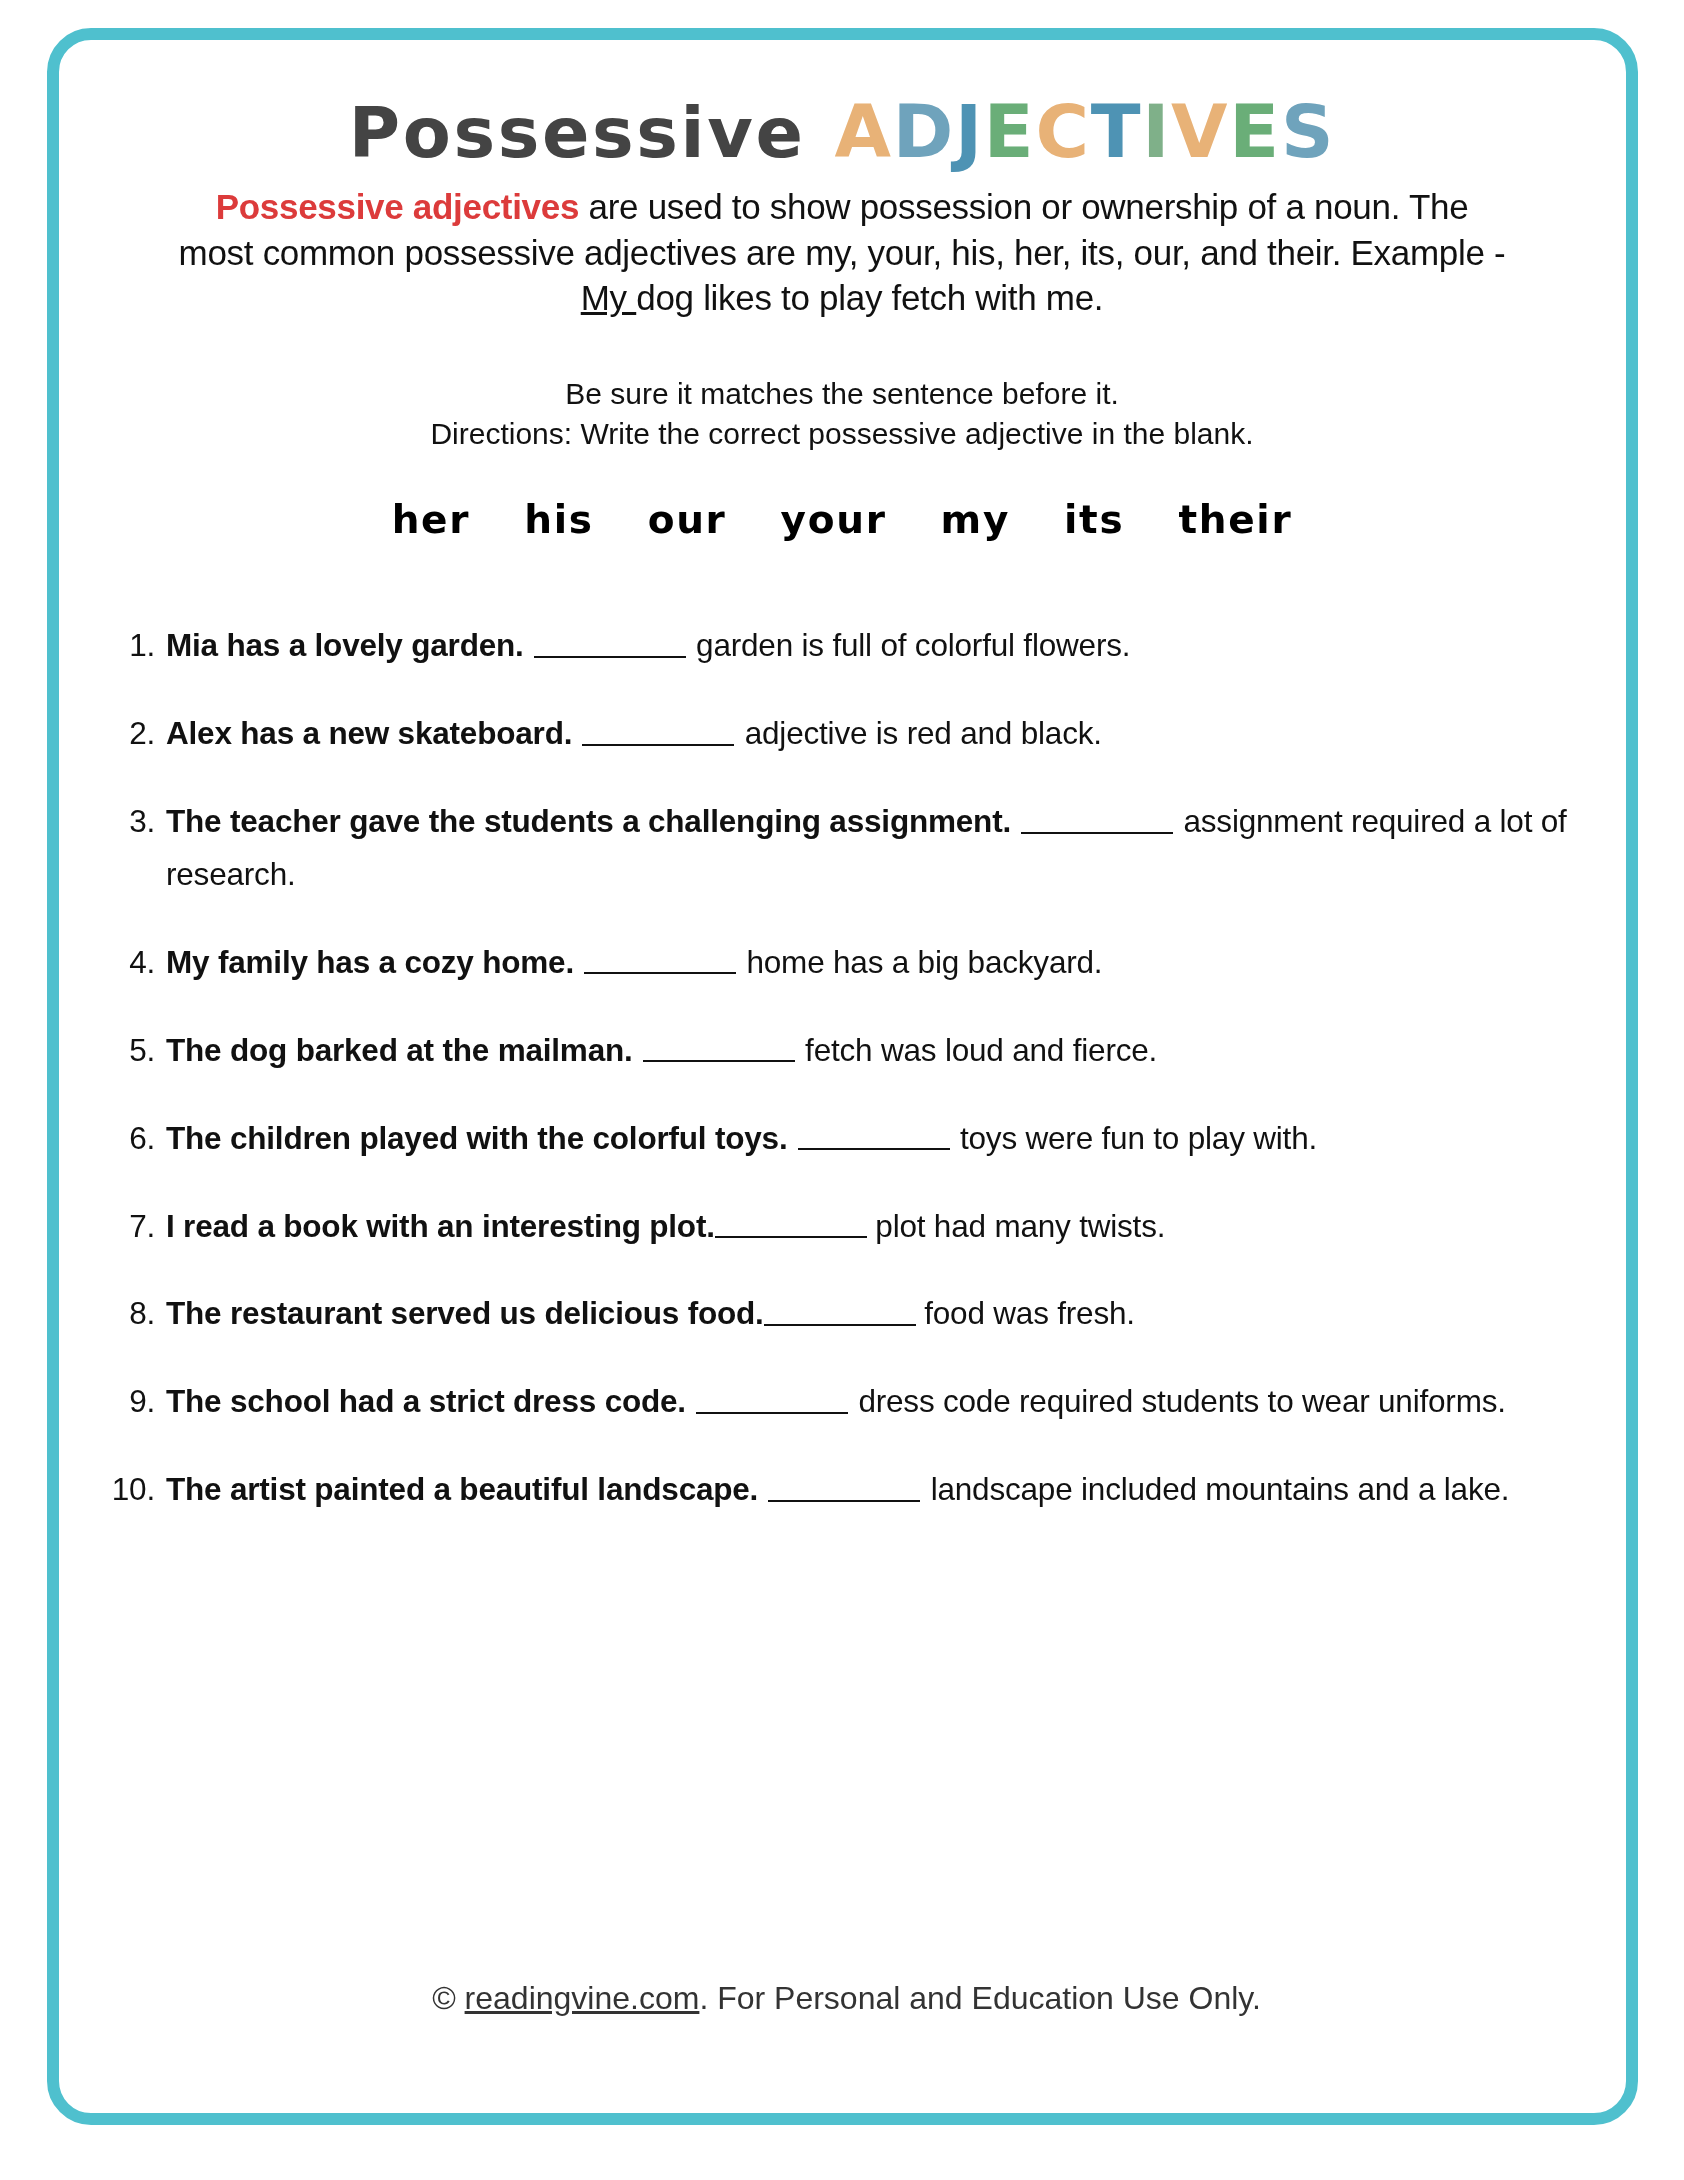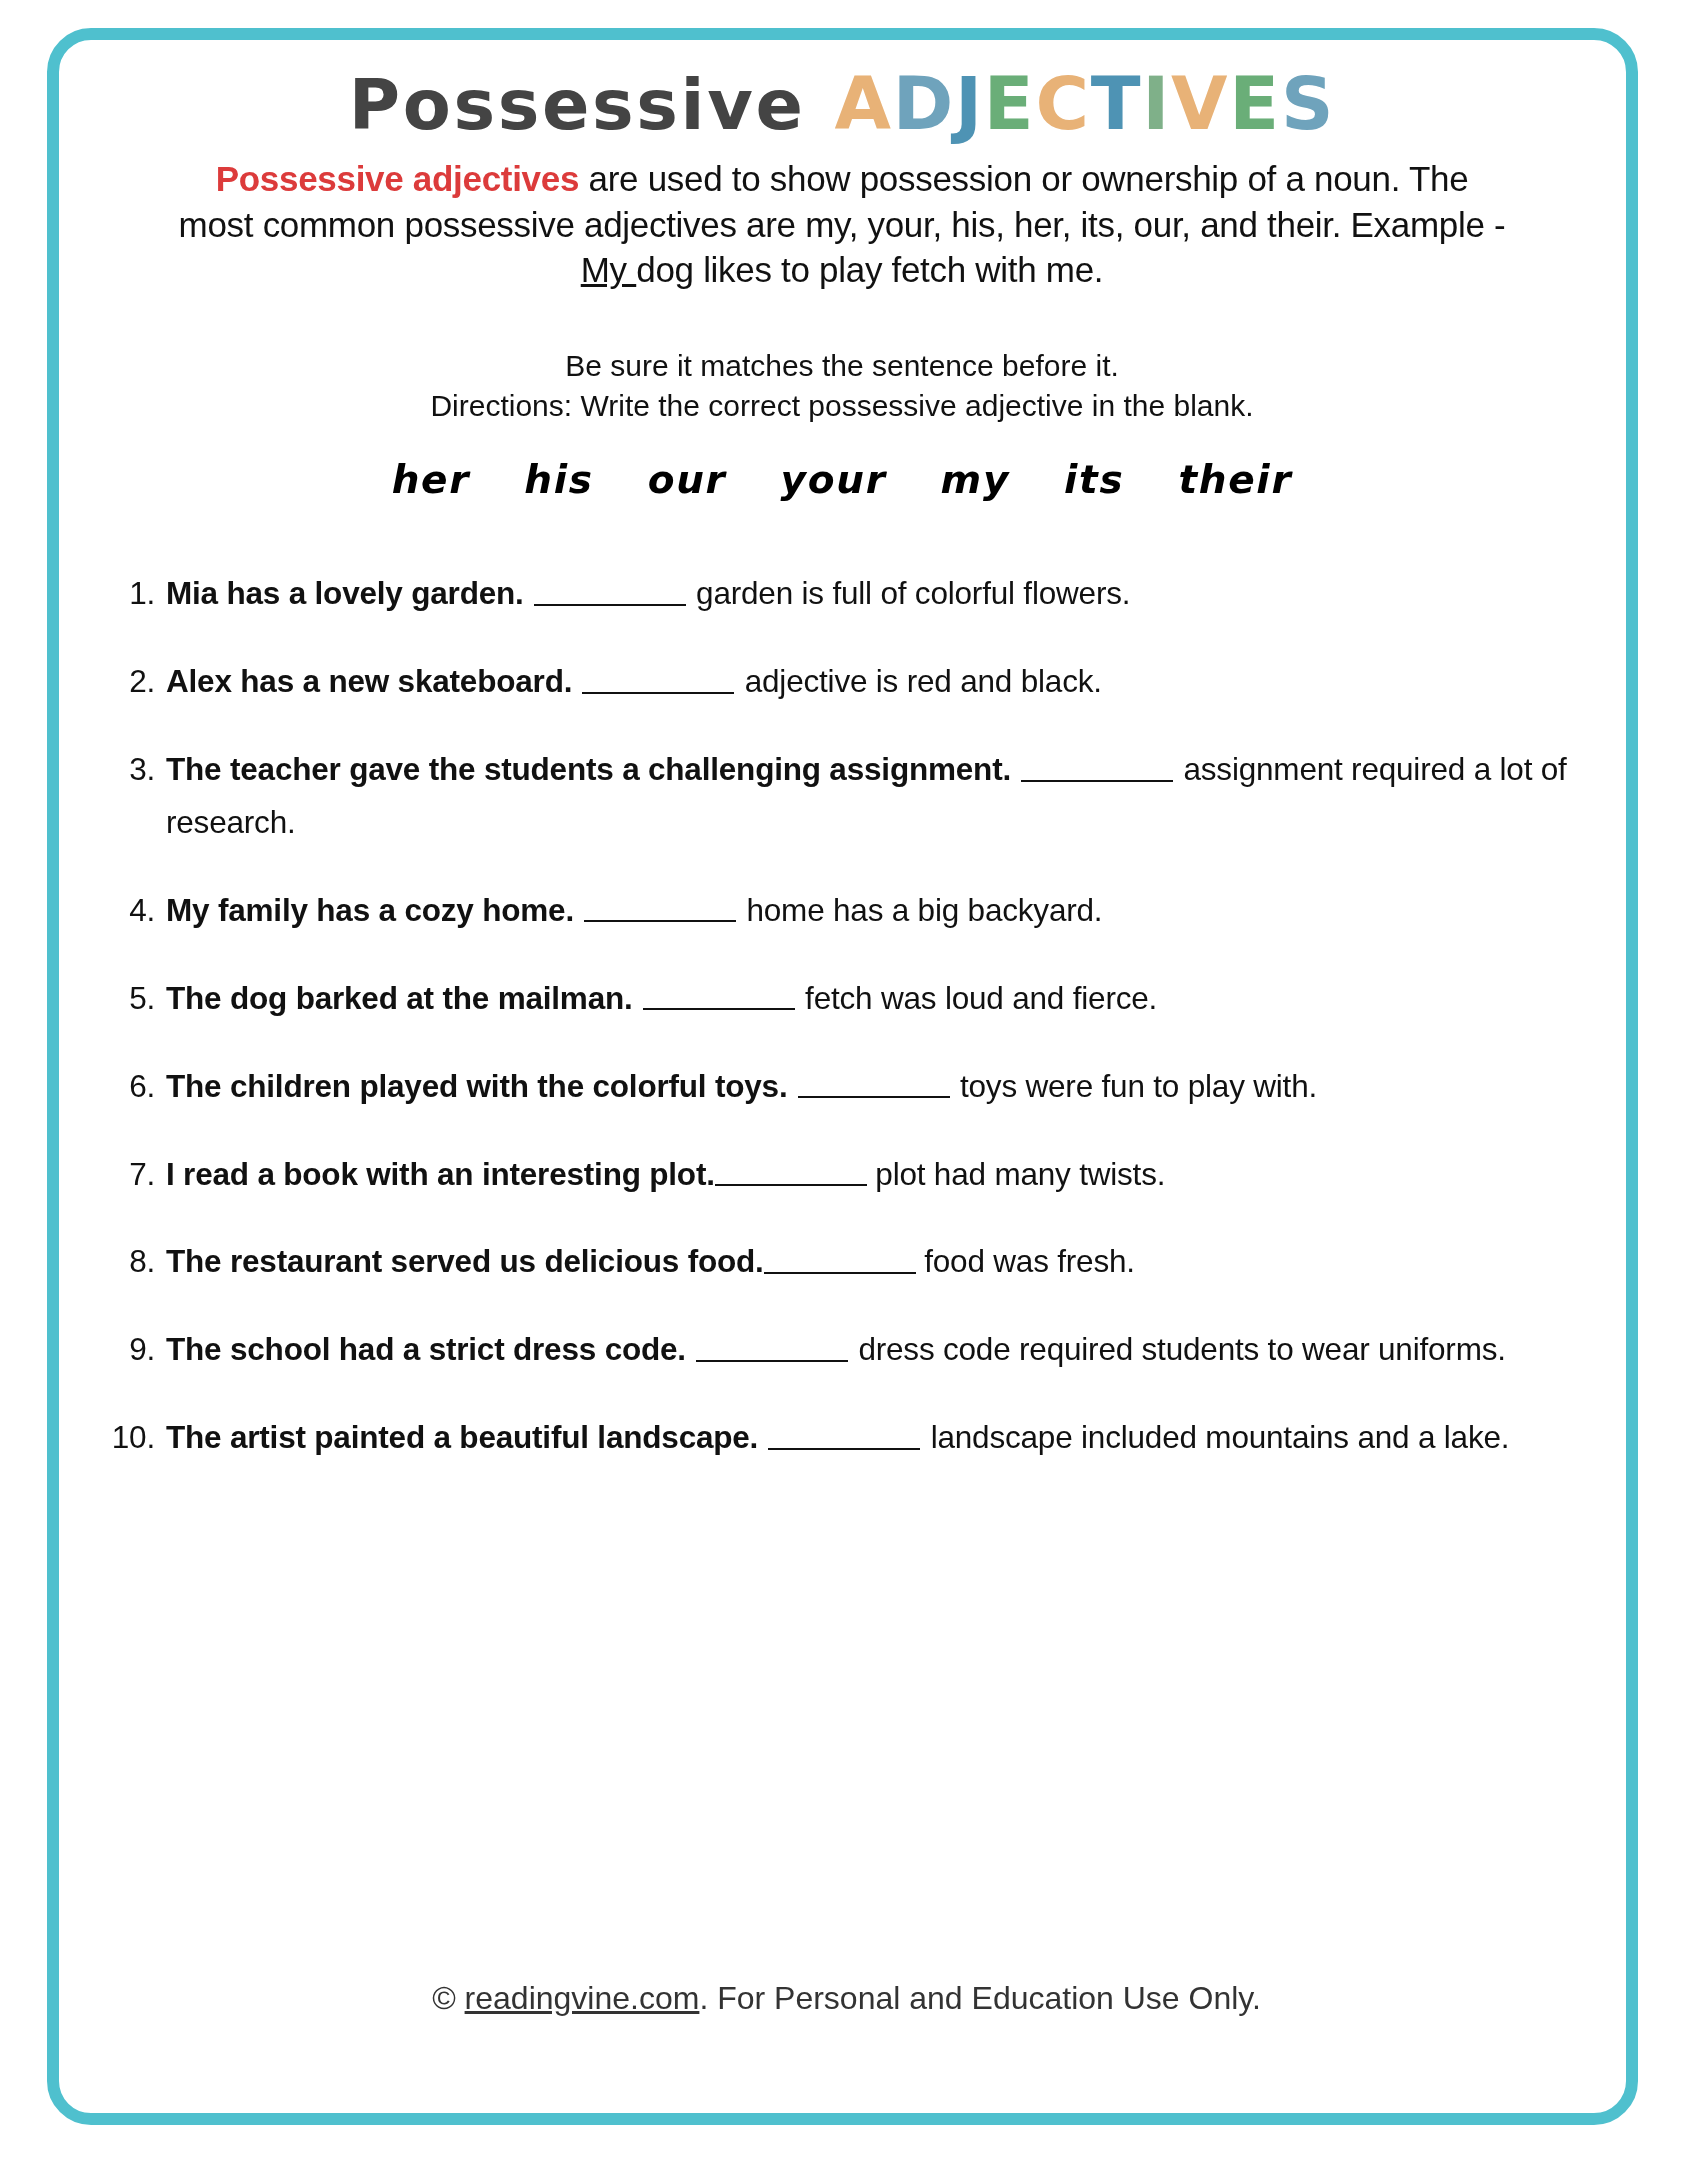--- a/index.html
+++ b/index.html
@@ -31,21 +31,21 @@
     height: 2097px;
     box-sizing: border-box;
     border: 12.8px solid #4FC0CE;
     border-radius: 44px;
     pointer-events: none;
   }
 
   .content {
     position: absolute;
     left: 102px;
-    top: 52px;
+    top: 80px;
     width: 1480px;
   }
 
   
   .title {
     text-align: center;
     white-space: nowrap;
     line-height: 1;
     margin-top: 15.3px;
     margin-bottom: 0;
@@ -99,21 +99,21 @@
   .wordbank {
     margin: 31px auto 0 auto;
     text-align: center;
     font-family: "DejaVu Sans", sans-serif;
     font-weight: bold;
     font-size: 39px;
     letter-spacing: 1.7px;
     color: #000000;
     white-space: nowrap;
   }
-  .wordbank .w { display: inline-block; margin: 0 27px; font-style: italic; }
+  .wordbank .w { display: inline-block; margin: 12px 27px; }
 
   
   .questions {
     margin: 65px 0 0 0;
     padding: 0;
     list-style: none;
   }
   .q-item {
     position: relative;
     padding-left: 64px;

